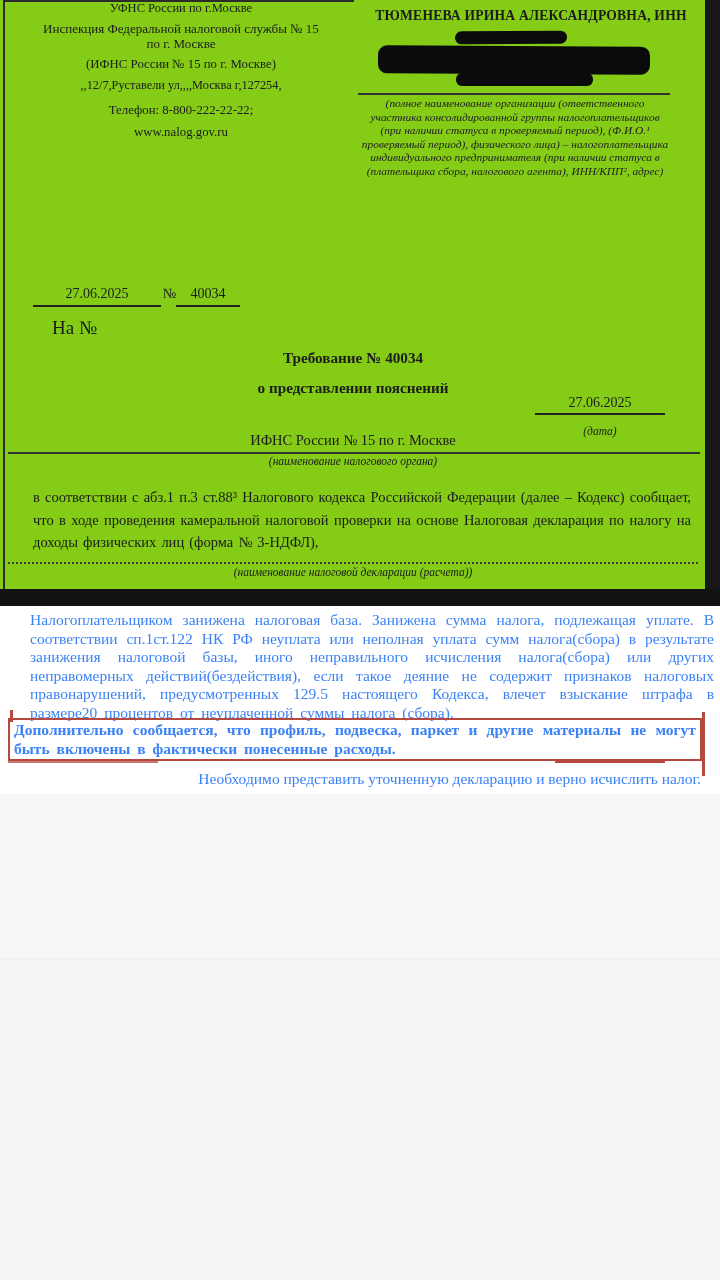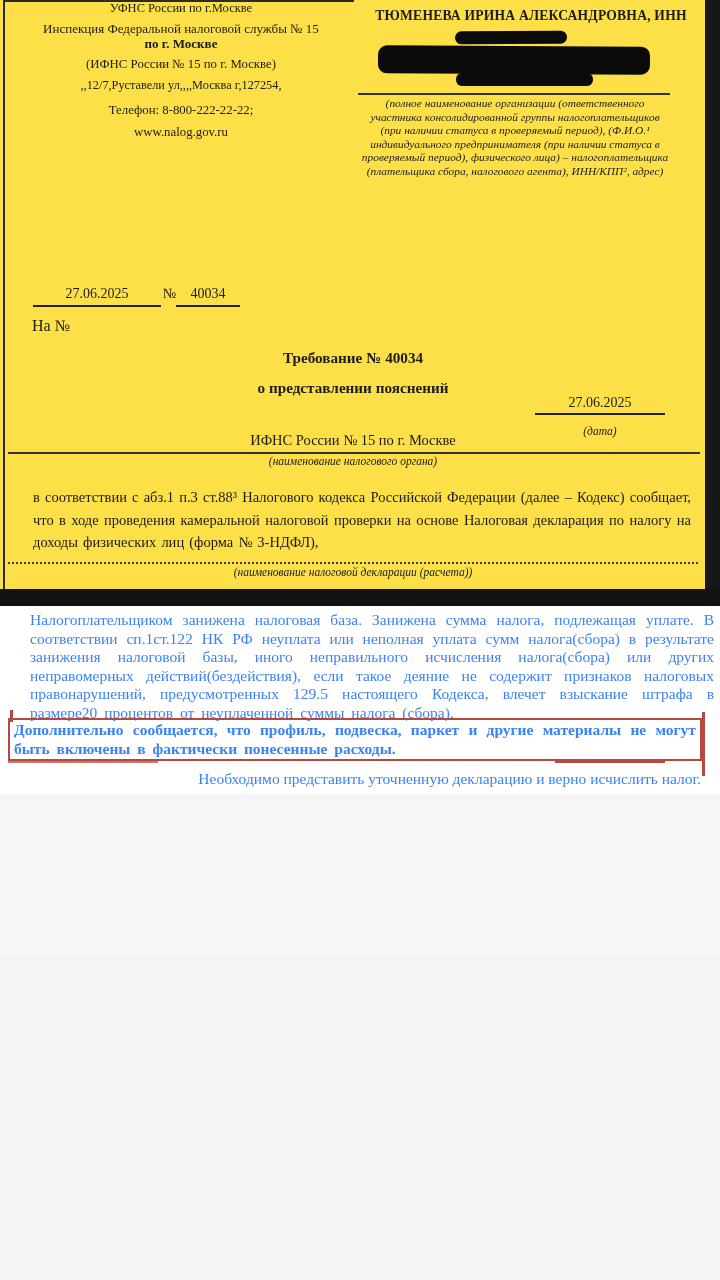--- a/index.html
+++ b/index.html
@@ -1,51 +1,51 @@
 <!DOCTYPE html>
 <html><head>
 <meta charset="utf-8">
 <style>
   * { margin:0; padding:0; box-sizing:border-box; }
   html,body { width:720px; height:1280px; }
   body { font-family:"Liberation Serif","DejaVu Serif",serif; color:#1c1c1c; background:#f5f6f5; }
   #frame { position:relative; width:720px; height:1280px; overflow:hidden; background:#f5f6f5; }
 
   
-  .photo-top { position:absolute; left:0; top:0; width:720px; height:589px; background:#fde047; }
+  .photo-top { position:absolute; left:0; top:0; width:720px; height:589px; background:#84cc16; }
   .edge-left  { position:absolute; left:3px; top:0; width:2px; height:589px; background:#2b2b2b; }
   .edge-top   { position:absolute; left:4px; top:0; width:350px; height:2px; background:#2b2b2b; }
   .bar-right  { position:absolute; right:0; top:0; width:15px; height:589px; background:#171717; }
 
   .lh-left { position:absolute; left:8px; top:0; width:346px; text-align:center; }
   .lh-left div { position:absolute; width:100%; }
   .l1 { top:1px;  font-size:12.5px; }
   .l2 { top:21px; font-size:13px; font-weight:normal; }
-  .l3 { top:36px; font-size:13px; font-weight:bold; }
+  .l3 { top:36px; font-size:13px; font-weight:normal; }
   .l4 { top:57px; font-size:12.8px; }
   .l5 { top:78px; font-size:12.3px; }
   .l6 { top:103px; font-size:12.8px; }
   .l7 { top:125px; font-size:12.8px; }
 
   .tp-name { position:absolute; left:356px; top:8px; width:350px; text-align:center;
              font-size:13.6px; font-weight:bold; letter-spacing:.2px; }
   .redact { position:absolute; background:#0b0b0b; }
   .rd1 { left:455px; top:31px; width:112px; height:13px; border-radius:7px; transform:rotate(-.4deg); }
   .rd2 { left:378px; top:46px; width:272px; height:28px; border-radius:9px; transform:rotate(.3deg); }
   .rd3 { left:456px; top:73px; width:137px; height:13px; border-radius:6px; }
   .rd-line { position:absolute; left:358px; top:93px; width:312px; height:1.5px; background:#333; }
   .tp-caption { position:absolute; left:350px; top:97px; width:330px; text-align:center;
                 font-style:italic; font-size:11.4px; line-height:13.6px; color:#222; }
 
   .ref-date  { position:absolute; left:33px; top:286px; width:128px; text-align:center; font-size:14px; }
   .ref-date-line { position:absolute; left:33px; top:305px; width:128px; height:1.5px; background:#222; }
   .ref-no-sign { position:absolute; left:163px; top:286px; font-size:14px; }
   .ref-no { position:absolute; left:178px; top:286px; width:60px; text-align:center; font-size:14px; }
   .ref-no-line { position:absolute; left:176px; top:305px; width:64px; height:1.5px; background:#222; }
-  .ref-reply { position:absolute; left:32px; top:317px; font-size:16px; }
+  .ref-reply { position:absolute; left:52px; top:317px; font-size:19px; }
 
   .doc-title { position:absolute; left:0; top:349px; width:706px; text-align:center;
                font-weight:bold; font-size:15.2px; }
   .doc-title .t2 { margin-top:12px; }
 
   .date-block { position:absolute; left:525px; top:395px; width:150px; text-align:center; }
   .date-block .dv { font-size:14px; }
   .date-block .dl { width:130px; height:1.5px; background:#222; margin:2px auto 1px; }
   .date-block .dc { font-style:italic; font-size:11.5px;margin-top:10px; }
 
@@ -105,22 +105,22 @@
     <div class="tp-name">ТЮМЕНЕВА ИРИНА АЛЕКСАНДРОВНА, ИНН</div>
     <div class="redact rd1"></div>
     <div class="redact rd2"></div>
     <div class="redact rd3"></div>
     <div class="rd-line"></div>
 
     <div class="tp-caption">
       <div>(полное наименование организации (ответственного</div>
       <div>участника консолидированной группы налогоплательщиков</div>
       <div>(при наличии статуса в проверяемый период), (Ф.И.О.¹</div>
+      <div>проверяемый период), физического лица) – налогоплательщика</div>
       <div>индивидуального предпринимателя (при наличии статуса в</div>
-      <div>проверяемый период), физического лица) – налогоплательщика</div>
       <div>(плательщика сбора, налогового агента), ИНН/КПП², адрес)</div>
     </div>
 
     <div class="ref-date">27.06.2025</div>
     <div class="ref-date-line"></div>
     <div class="ref-no-sign">№</div>
     <div class="ref-no">40034</div>
     <div class="ref-no-line"></div>
     <div class="ref-reply">На  №</div>
 

